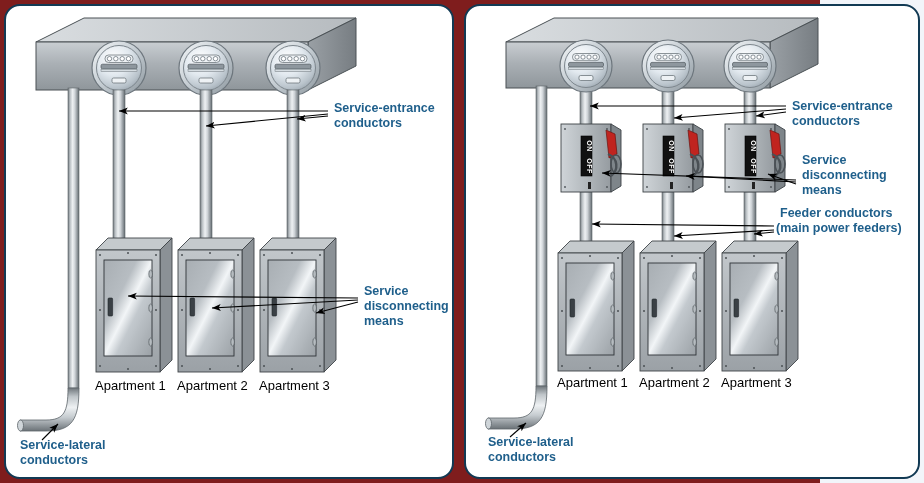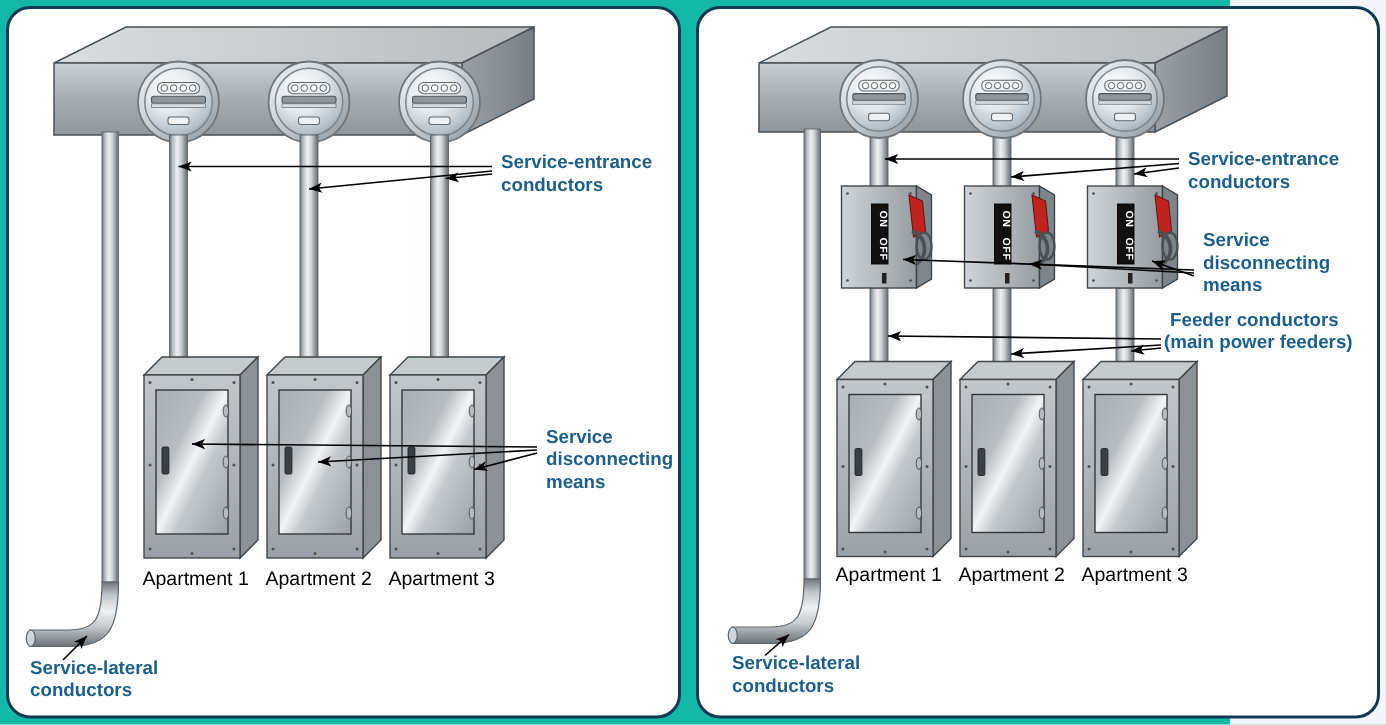--- a/index.html
+++ b/index.html
@@ -1,17 +1,17 @@
 <!DOCTYPE html>
 <html><head>
 <meta charset="utf-8">
 <style>
   html,body{margin:0;padding:0;background:#f2f5fa;}
   body{width:924px;height:483px;overflow:hidden;font-family:"Liberation Sans",sans-serif;}
-  #stage{position:relative;width:820px;height:483px;background:#14b8a6;}
+  #stage{position:relative;width:820px;height:483px;background:#7f1d1d;}
   .panel{position:absolute;top:4px;height:475px;background:#ffffff;border:2px solid #123a54;border-radius:16px;overflow:hidden;box-sizing:border-box;}
   #panel-left{left:4px;width:450px;}
   #panel-right{left:464px;width:456px;}
   .svgwrap{position:absolute;inset:0;}
   svg{display:block;}
   .lbl{fill:#1f5f8b;font-family:"Liberation Sans",sans-serif;font-size:12.5px;font-weight:700;}
   .aptlbl{fill:#000;font-family:"Liberation Sans",sans-serif;font-size:13px;}
   .ldr{stroke:#000;stroke-width:1.1px;fill:none;}
   .onoff{fill:#ffffff;font-family:"Liberation Sans",sans-serif;font-size:7px;font-weight:700;letter-spacing:.5px;}
 </style>

